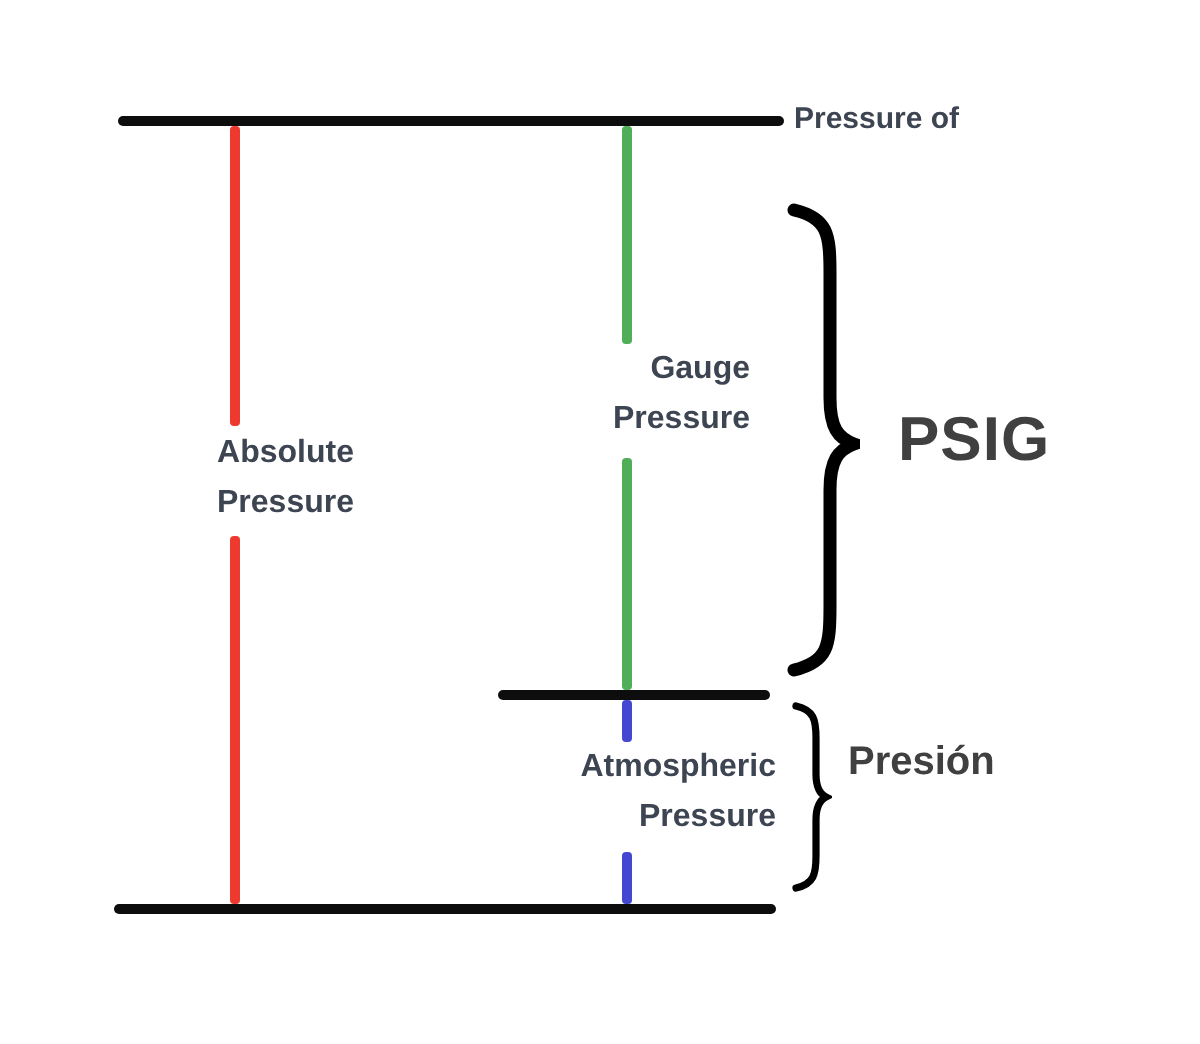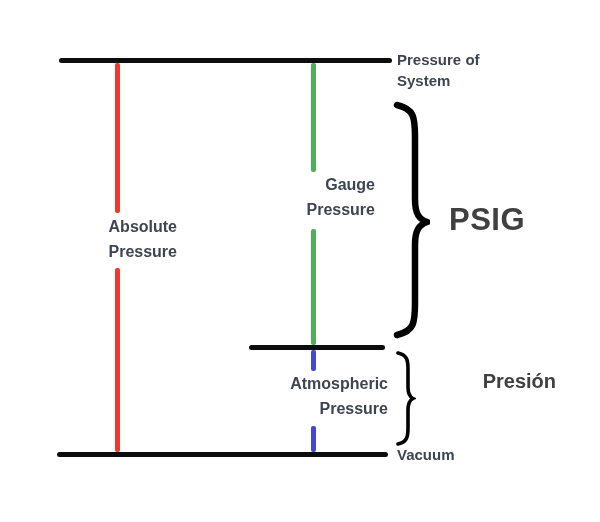--- a/index.html
+++ b/index.html
@@ -71,21 +71,21 @@
   .annot-psig {
     left: 449px; top: 202px;
     font-size: 31px;
     letter-spacing: 0.5px;
   }
   .annot-presion {
     left: 424px; top: 366px;
     width: 132px;
     font-size: 20px;
     line-height: 31px;
-    text-align: right;
+    text-align: left;
   }
 
   .brace { position: absolute; }
   .brace-big   { left: 392px; top: 101px; }
   .brace-small { left: 396px; top: 351px; }
 </style>
 </head>
 <body>
 
 <div class="canvas">
@@ -98,39 +98,37 @@
   <div class="vline red seg2"></div>
 
   <div class="vline green seg1"></div>
   <div class="vline green seg2"></div>
 
   <div class="vline blue seg1"></div>
   <div class="vline blue seg2"></div>
 
   <div class="lbl lbl-pressure-of-system">
     <div>Pressure of</div>
-    <div>System</div>
   </div>
 
   <div class="lbl centered lbl-absolute">
     <div>Absolute</div>
     <div>Pressure</div>
   </div>
 
   <div class="lbl centered lbl-gauge">
     <div>Gauge</div>
     <div>Pressure</div>
   </div>
 
   <div class="lbl centered lbl-atmospheric">
     <div>Atmospheric</div>
     <div>Pressure</div>
   </div>
 
-  <div class="lbl lbl-vacuum">Vacuum</div>
 
   <svg class="brace brace-big" width="38" height="238" viewBox="0 0 38 238">
     <path d="M 5,4
              C 22,8 23,16 23,36
              L 23,98
              C 23,113 27,118 35,121
              C 27,124 23,129 23,144
              L 23,202
              C 23,222 22,230 5,234" fill="none" stroke="#000000" stroke-width="6.5" stroke-linecap="round"></path>
   </svg>

